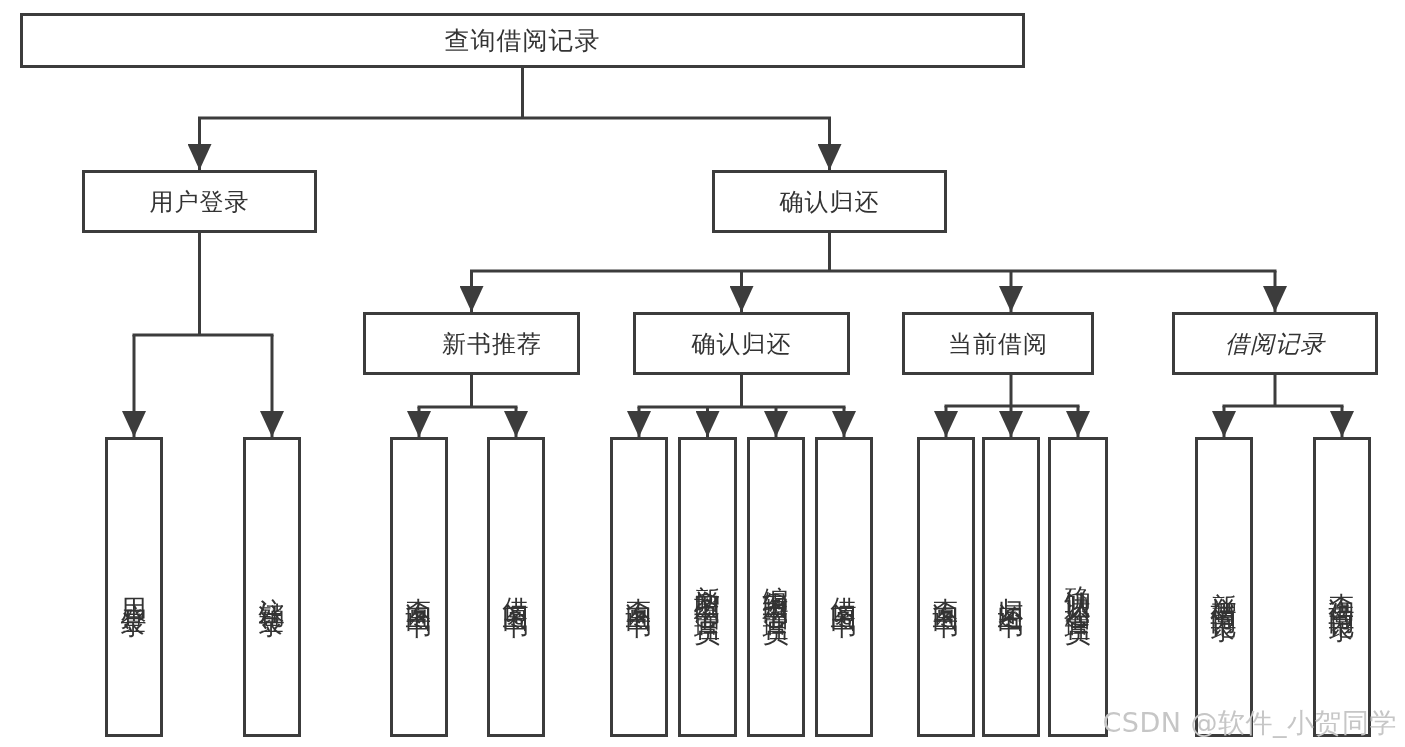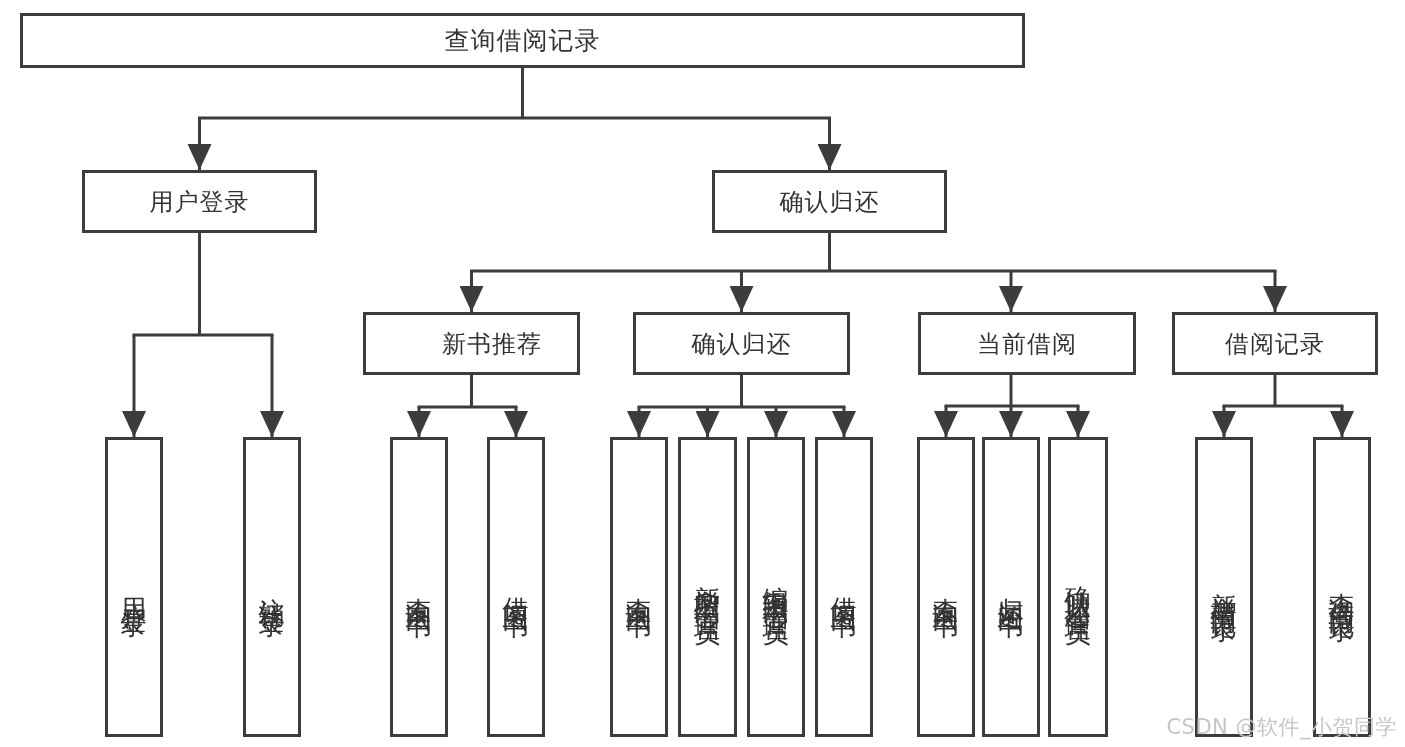--- a/index.html
+++ b/index.html
@@ -23,21 +23,21 @@
   }
   .h-node span{font-size:24px;letter-spacing:1px;color:var(--text);white-space:nowrap;}
   .root-node span{font-size:25px;}
   .v-node{writing-mode:vertical-rl;text-orientation:mixed;}
   .v-node span{
     font-size:26px;letter-spacing:5px;color:var(--text);line-height:1;
     writing-mode:vertical-rl;text-orientation:mixed;
   }
   .watermark{
     position:absolute;right:8px;bottom:6px;z-index:3;
-    font-size:21px;letter-spacing:0.5px;color:var(--watermark-text);white-space:nowrap;
+    font-size:27px;letter-spacing:0.5px;color:var(--watermark-text);white-space:nowrap;
   }
 </style>
 </head>
 <body>
 
 <div class="canvas">
 
   <svg class="connectors" width="1405" height="747" viewBox="0 0 1405 747">
     <defs>
       <marker id="ah" markerUnits="userSpaceOnUse" markerWidth="26" markerHeight="24" viewBox="0 0 13 12" refX="13" refY="6" orient="auto">
@@ -110,24 +110,24 @@
   <div class="node h-node" style="left:712px;top:170px;width:235px;height:63px;">
     <span>确认归还</span>
   </div>
 
   <div class="node h-node" style="left:363px;top:312px;width:217px;height:63px;padding-left:41px;">
     <span>新书推荐</span>
   </div>
   <div class="node h-node" style="left:633px;top:312px;width:217px;height:63px;">
     <span>确认归还</span>
   </div>
-  <div class="node h-node" style="left:902px;top:312px;width:218px;height:63px;margin-left:16px;">
+  <div class="node h-node" style="left:902px;top:312px;width:192px;height:63px;">
     <span>当前借阅</span>
   </div>
-  <div class="node h-node" style="left:1172px;top:312px;width:206px;height:63px;">
+  <div class="node h-node" style="left:1172px;top:312px;width:206px;height:63px;font-style:italic;">
     <span>借阅记录</span>
   </div>
 
   <div class="node v-node" style="left:105px;top:437px;width:58px;height:300px;">
     <span>用户登录</span>
   </div>
   <div class="node v-node" style="left:243px;top:437px;width:58px;height:300px;">
     <span>注销登录</span>
   </div>
 

